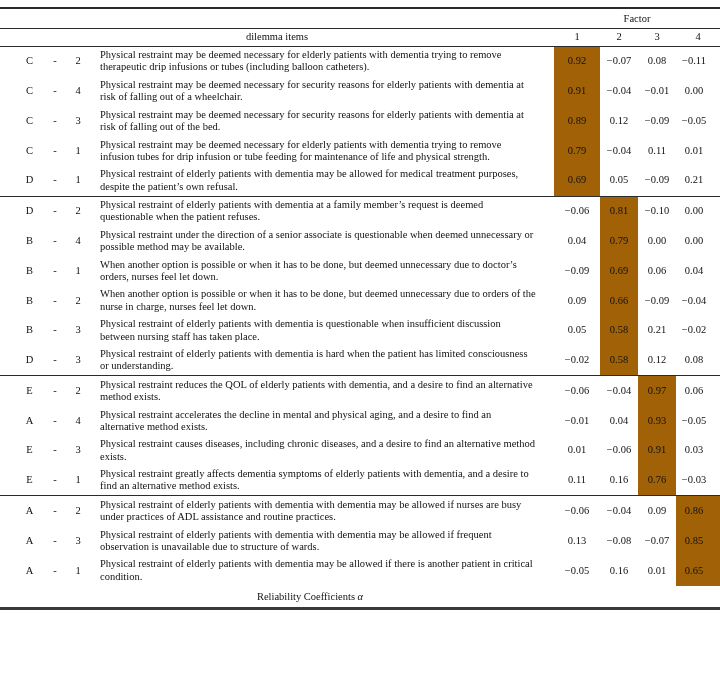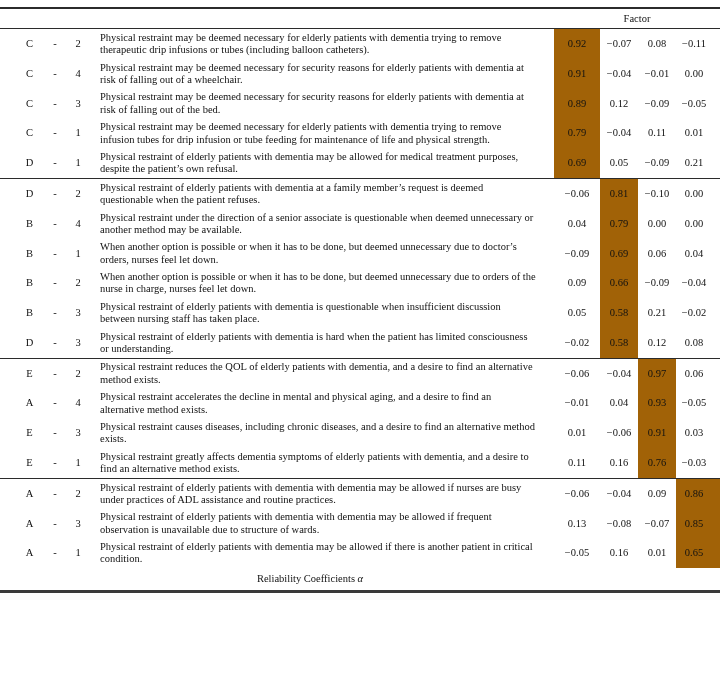--- a/index.html
+++ b/index.html
@@ -88,20 +88,27 @@
       <col class="c-f1">
         <col class="c-f2">
         <col class="c-f3">
         <col class="c-f4">
     </colgroup>
     <thead>
       <tr class="factor-row">
         <td colspan="4"></td>
         <td colspan="4">Factor</td>
       </tr>
+      <tr class="cols-row">
+        <td colspan="4" class="items-head">dilemma items</td>
+        <td>1</td>
+        <td>2</td>
+        <td>3</td>
+        <td>4</td>
+      </tr>
     </thead>
     <tbody id="table-body">
         <tr class="item-row">
           <td class="td-letter">C</td>
           <td class="td-dash">-</td>
           <td class="td-num">2</td>
           <td class="td-text">Physical restraint may be deemed necessary for elderly patients with dementia trying to remove therapeutic drip infusions or tubes (including balloon catheters).</td>
           <td class="td-val hl">0.92</td>
           <td class="td-val">−0.07</td>
           <td class="td-val">0.08</td>
@@ -154,21 +161,21 @@
           <td class="td-text">Physical restraint of elderly patients with dementia at a family member’s request is deemed questionable when the patient refuses.</td>
           <td class="td-val">−0.06</td>
           <td class="td-val hl">0.81</td>
           <td class="td-val">−0.10</td>
           <td class="td-val td-val4">0.00</td>
         </tr>
         <tr class="item-row">
           <td class="td-letter">B</td>
           <td class="td-dash">-</td>
           <td class="td-num">4</td>
-          <td class="td-text">Physical restraint under the direction of a senior associate is questionable when deemed unnecessary or another method may be available.</td>
+          <td class="td-text">Physical restraint under the direction of a senior associate is questionable when deemed unnecessary or possible method may be available.</td>
           <td class="td-val">0.04</td>
           <td class="td-val hl">0.79</td>
           <td class="td-val">0.00</td>
           <td class="td-val td-val4">0.00</td>
         </tr>
         <tr class="item-row">
           <td class="td-letter">B</td>
           <td class="td-dash">-</td>
           <td class="td-num">1</td>
           <td class="td-text">When another option is possible or when it has to be done, but deemed unnecessary due to doctor’s orders, nurses feel let down.</td>

